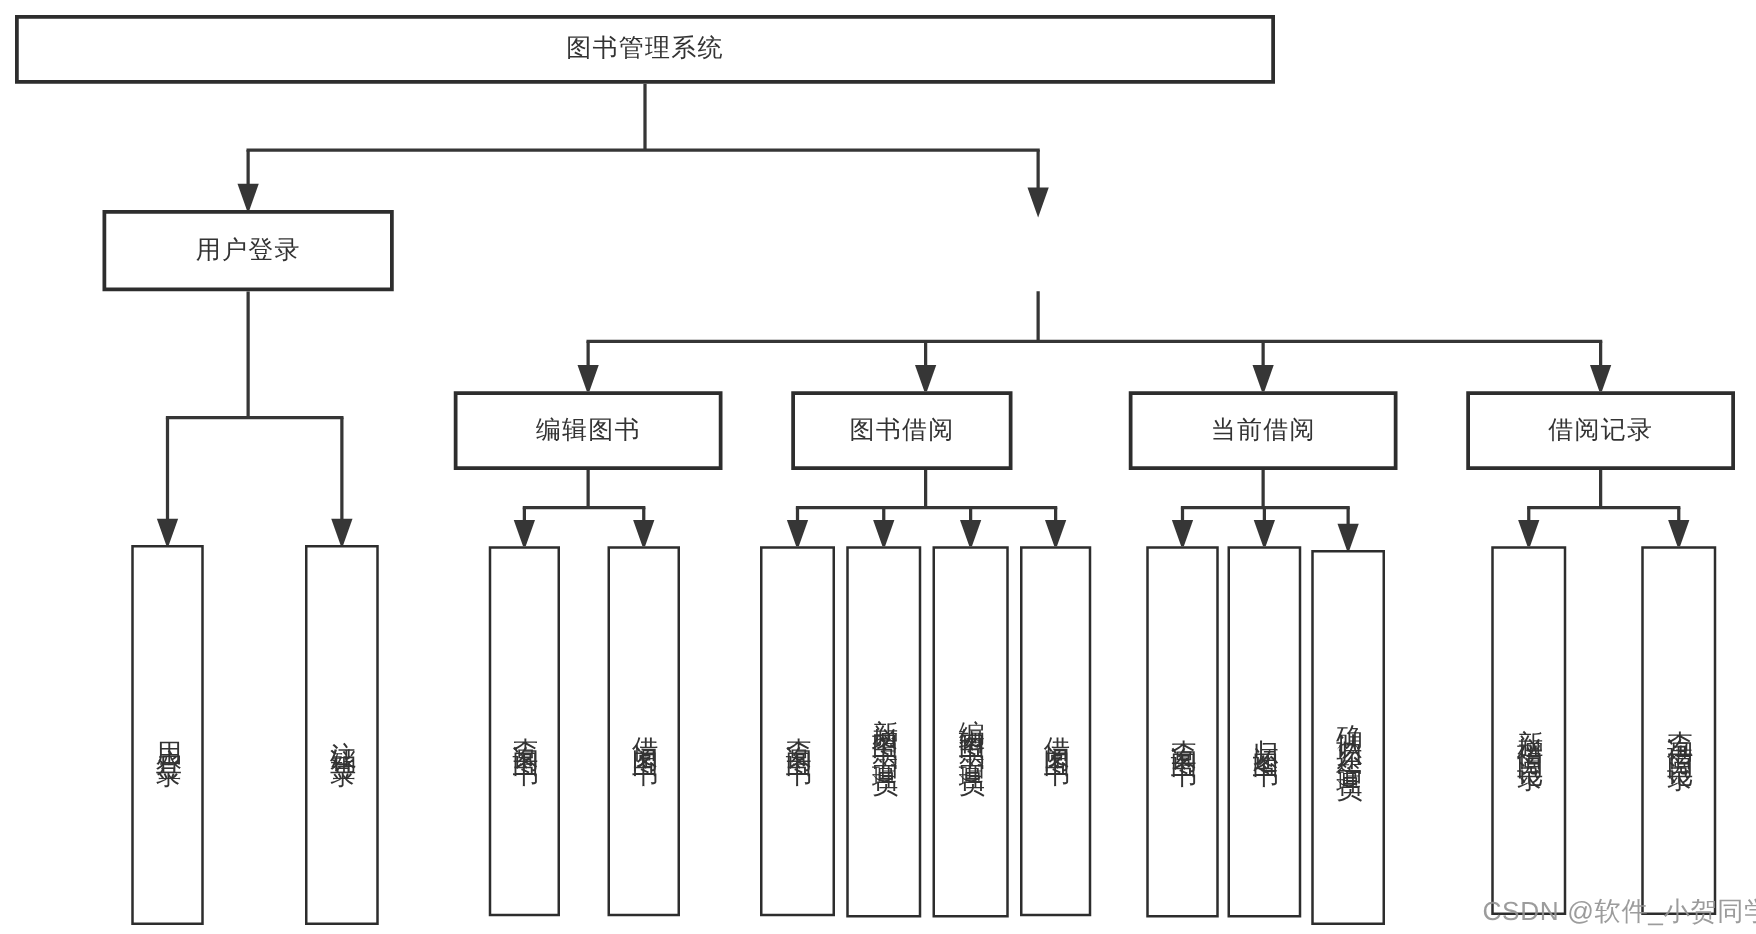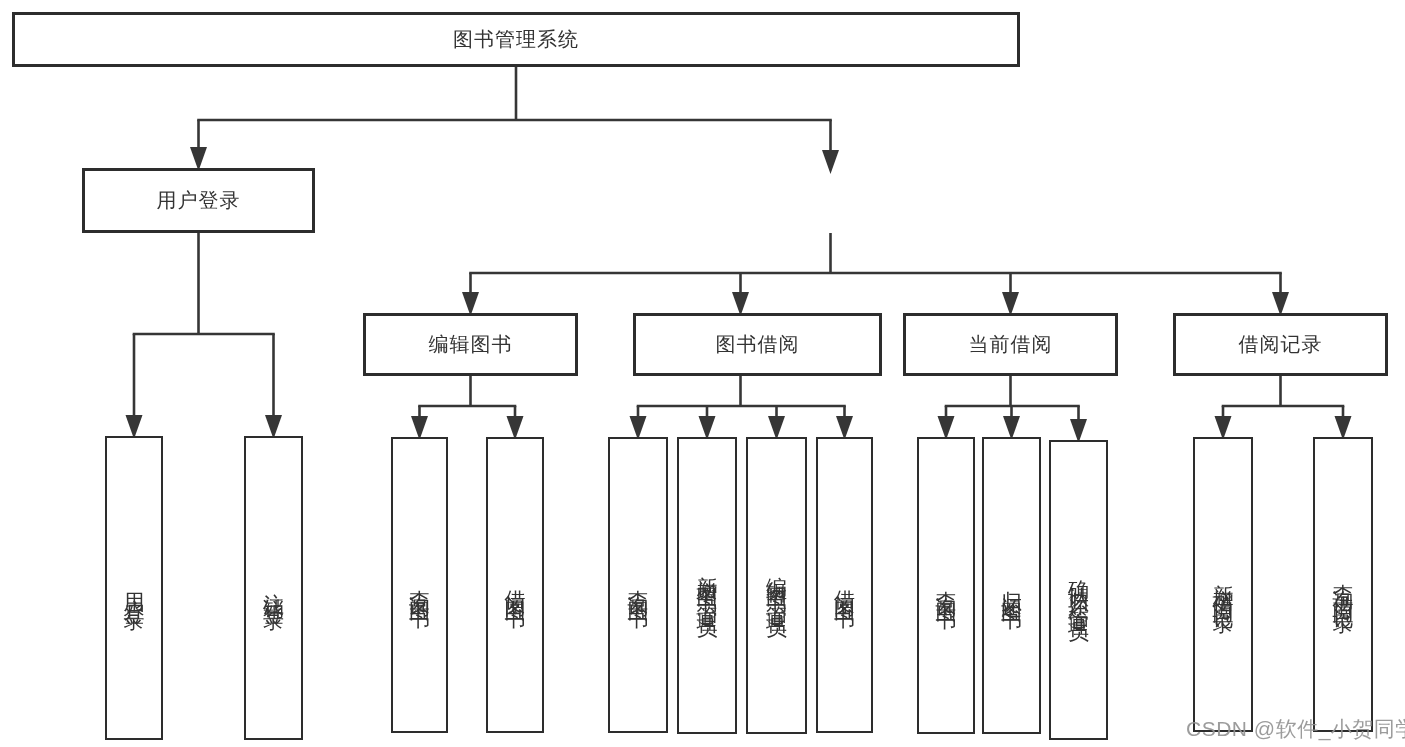--- a/index.html
+++ b/index.html
@@ -113,21 +113,21 @@
       <line x1="1223" y1="406" x2="1223" y2="430" stroke="#363636" stroke-width="2.6"></line>
       <polygon points="1214.5,416 1231.5,416 1223,440" fill="#363636"></polygon>
       <line x1="1343" y1="406" x2="1343" y2="430" stroke="#363636" stroke-width="2.6"></line>
       <polygon points="1334.5,416 1351.5,416 1343,440" fill="#363636"></polygon>
     </svg>
 
   <div id="watermark">CSDN @软件_小贺同学</div>
 <div class="node h" style="left: 12px; top: 12px; width: 1008px; height: 55px;">图书管理系统</div>
     <div class="node h" style="left: 82px; top: 168px; width: 233px; height: 65px;">用户登录</div>
     <div class="node h" style="left: 363px; top: 313px; width: 215px; height: 63px;">编辑图书</div>
-    <div class="node h" style="left: 633px; top: 313px; width: 249px; height: 63px;">图书借阅</div>
+    <div class="node h" style="left: 633px; top: 313px; width: 177px; height: 63px;">图书借阅</div>
     <div class="node h" style="left: 1173px; top: 313px; width: 215px; height: 63px;">借阅记录</div>
     <div class="node h" style="left: 903px; top: 313px; width: 215px; height: 63px;">当前借阅</div>
     <div class="node v" style="left: 105px; top: 436px; width: 58px; height: 304px;">用户登录</div>
     <div class="node v" style="left: 244px; top: 436px; width: 59px; height: 304px;">注销登录</div>
     <div class="node v" style="left: 391px; top: 437px; width: 57px; height: 296px;">查询图书</div>
     <div class="node v" style="left: 486px; top: 437px; width: 58px; height: 296px;">借阅图书</div>
     <div class="node v" style="left: 608px; top: 437px; width: 60px; height: 296px;">查询图书</div>
     <div class="node v" style="left: 677px; top: 437px; width: 60px; height: 297px;">新增图书（管理员）</div>
     <div class="node v" style="left: 746px; top: 437px; width: 61px; height: 297px;">编辑图书（管理员）</div>
     <div class="node v" style="left: 816px; top: 437px; width: 57px; height: 296px;">借阅图书</div>

